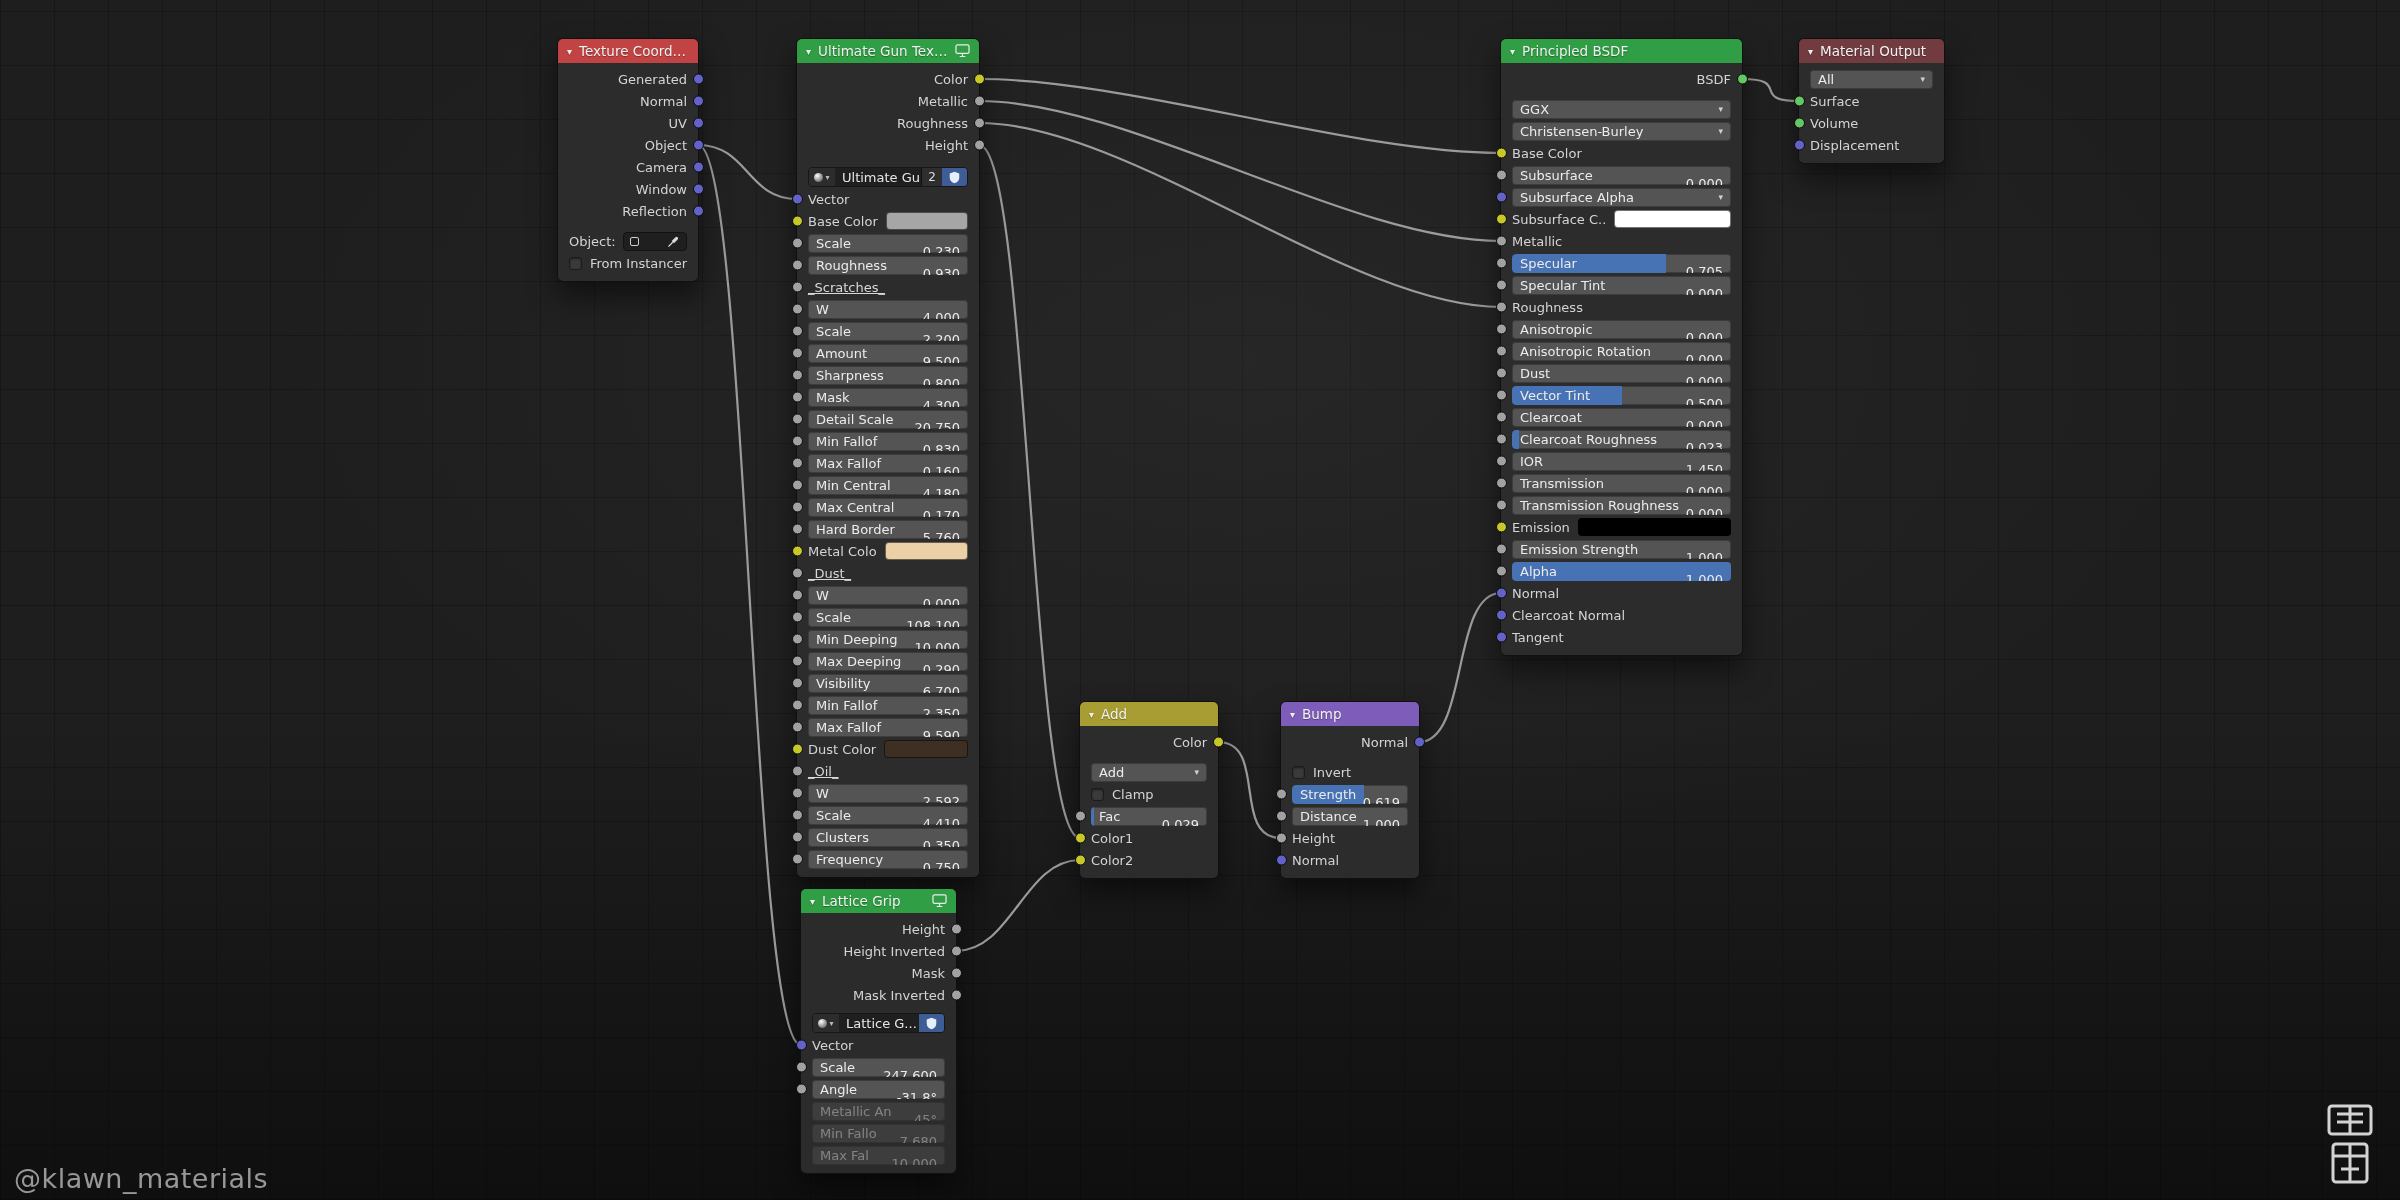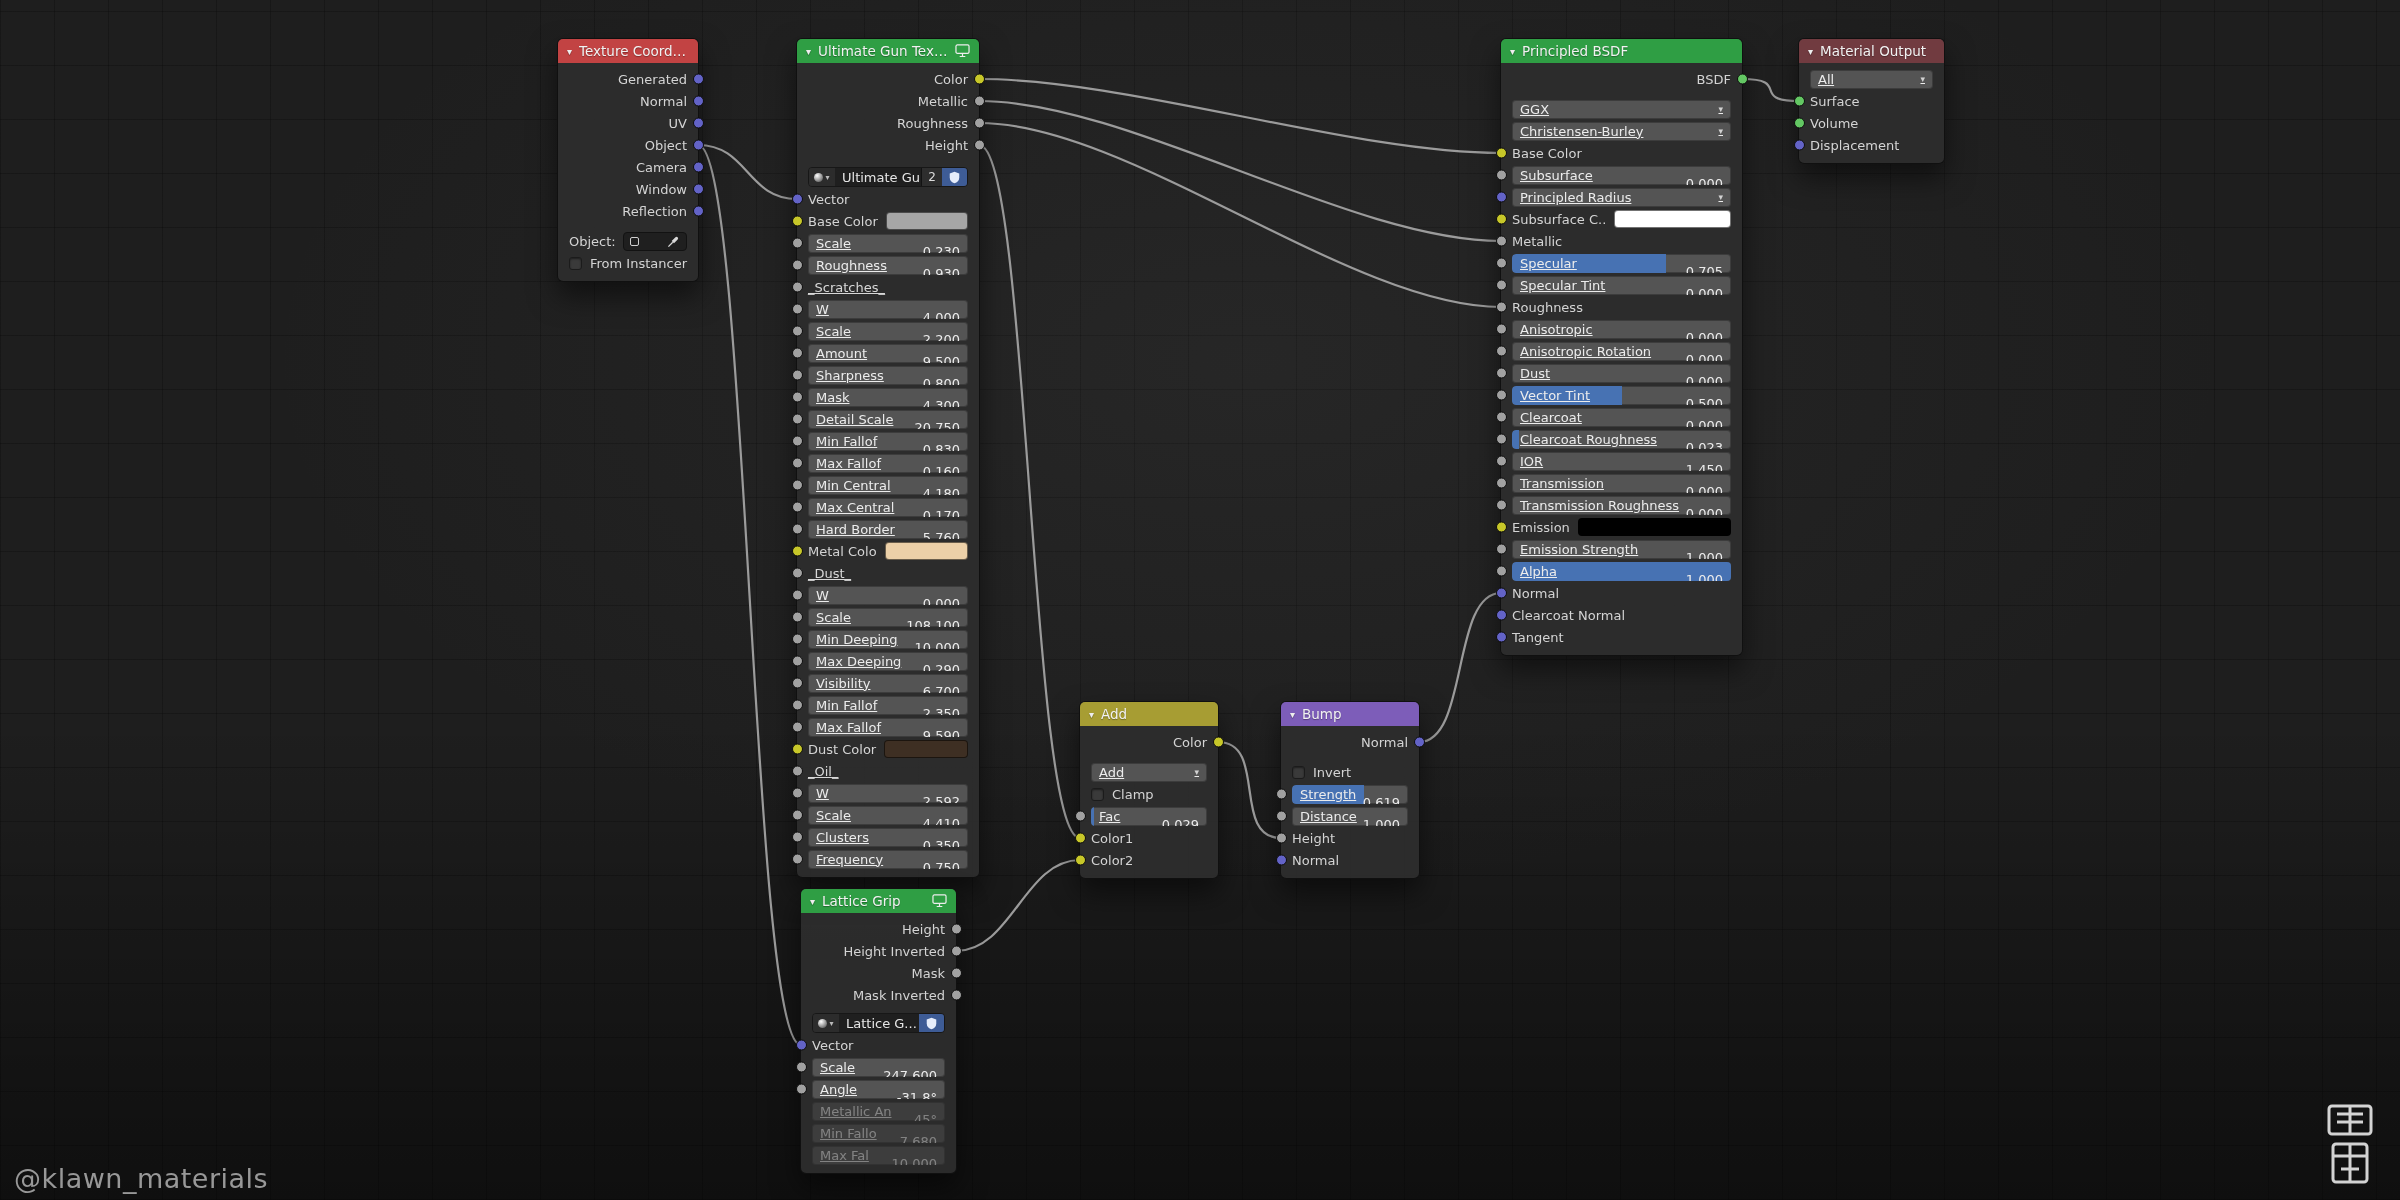--- a/index.html
+++ b/index.html
@@ -41,21 +41,20 @@
   .sock{
     position:absolute; top:50%; transform:translateY(-50%);
     width:11px; height:11px; border-radius:50%; border:1px solid #0d0d0d; z-index:3;
   }
   .sock.l{ left:-5.5px; } .sock.r{ right:-5.5px; }
 
   .btn{
     position:relative; flex:1; height:19px; background:#545454; border-radius:4px;
     display:flex; align-items:center; padding:0 8px; overflow:hidden; color:#ececec;
     box-shadow:inset 0 0 0 1px rgba(0,0,0,0.28);
-    text-decoration:underline;
   }
   .btn .fill{ position:absolute; left:0; top:0; bottom:0; background:#4772b3; border-radius:4px 0 0 4px; }
   .btn span{ position:relative; white-space:nowrap; z-index:1; }
   .btn .val{ margin-left:auto;margin-top:16px; }
   .chevd{ position:relative; margin-left:auto; font-size:9px; color:#d2d2d2; z-index:1; }
   .row.disabled .btn{ opacity:.45; }
 
   .cbox{
     flex:0 0 auto; width:13px; height:13px; border-radius:3px; background:#3a3a3a;
     border:1px solid #1b1b1b; margin-right:8px; box-shadow:inset 0 1px 2px rgba(0,0,0,0.5);
@@ -592,21 +591,21 @@
           <div class="row prop">
             <span class="sock l" style="background: rgb(161, 161, 161);"></span>
             <div class="btn">
               <span class="blbl">Subsurface</span>
               <span class="val">0.000</span>
             </div>
           </div>
           <div class="row dropdown">
             <span class="sock l" style="background: rgb(99, 99, 199);"></span>
             <div class="btn dd">
-              <span class="blbl">Principled Radius</span>
+              <span class="blbl">Subsurface Alpha</span>
               <span class="chevd">▾</span>
             </div>
           </div>
           <div class="row color">
             <span class="sock l" style="background: rgb(199, 199, 41);"></span>
             <span class="inlbl">Subsurface C..</span>
             <div class="swatch" style="background: rgb(255, 255, 255);"></div>
           </div>
           <div class="row input">
             <span class="sock l" style="background: rgb(161, 161, 161);"></span>

